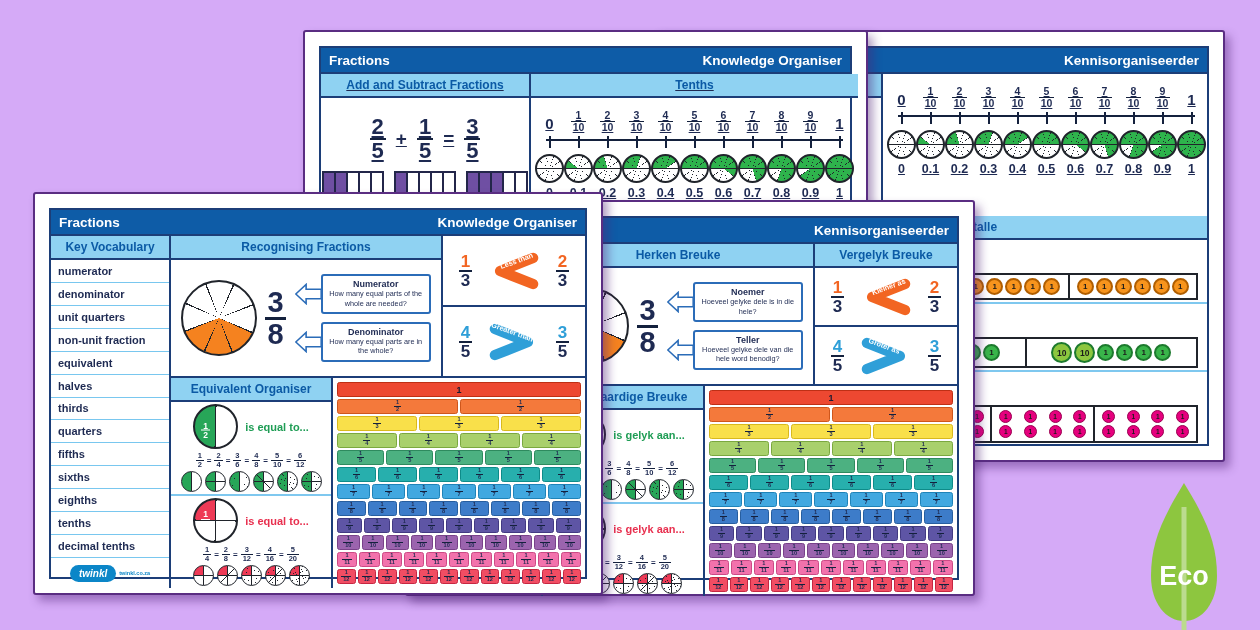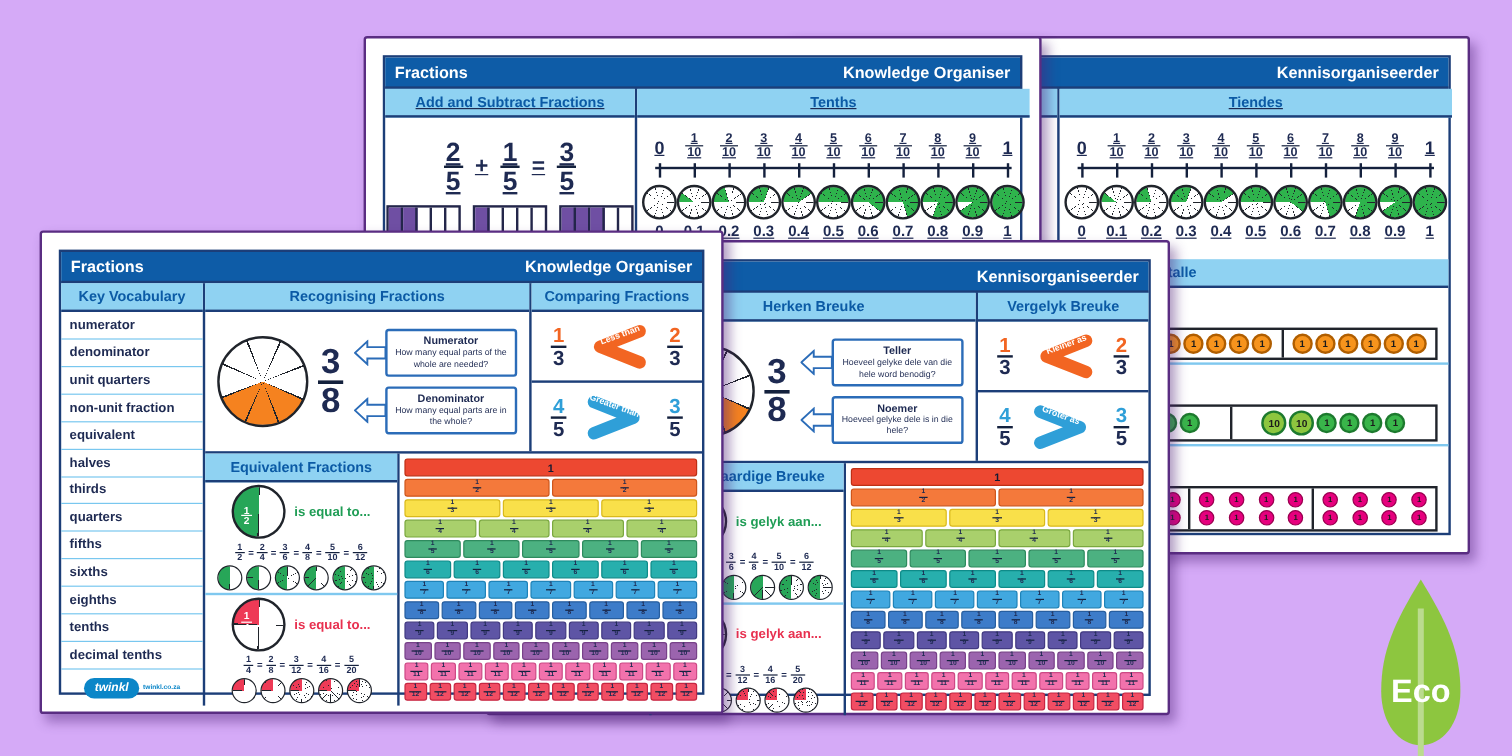--- a/index.html
+++ b/index.html
@@ -146,21 +146,20 @@
             <span class="op"></span>
             <span class="frac">
                   <span class="fn"></span>
                   <span class="fd"></span>
                 </span>
           </div>
           <div class="bars"></div>
         </div>
       </div>
       <div class="tn-sec">
-        <div class="sec-hdr">Tiendes</div>
         <div class="tn-content">
               <div class="t-line"></div>
               <div class="t-col">
                 <div class="t-flabel">
                   <span class="whole">0</span>
                 </div>
                 <div class="t-tick"></div>
                 <div class="pie pie-t" style="background: repeating-conic-gradient(from -90deg, rgb(32, 36, 43) 0deg, rgb(32, 36, 43) 2.4deg, transparent 2.4deg, transparent 36deg), conic-gradient(from -90deg, rgb(46, 179, 76) 0deg, rgb(46, 179, 76) 0deg, rgb(255, 255, 255) 0deg);"></div>
                 <div class="t-dec">0</div>
               </div>
@@ -617,29 +616,29 @@
               <div class="pie pie-lg" style="background: repeating-conic-gradient(from 112.5deg, rgb(32, 36, 43) 0deg, rgb(32, 36, 43) 2.4deg, transparent 2.4deg, transparent 45deg), conic-gradient(from 112.5deg, rgb(245, 130, 31) 0deg, rgb(245, 130, 31) 135deg, rgb(255, 255, 255) 0deg);"></div>
               <span class="frac huge">
                     <span class="fn">3</span>
                     <span class="fd">8</span>
                   </span>
               <div class="callouts">
                 <div class="callout">
                   <svg class="callout-arrow" viewBox="0 0 34 26">
                         <path d="M33 7 H14 V1 L1 13 L14 25 V19 H33 Z" fill="#ffffff" stroke="#2b6cb8" stroke-width="2"></path>
                       </svg>
-                  <div class="co-title">Teller</div>
-                  <div class="co-body">Hoeveel gelyke dele van die hele word benodig?</div>
+                  <div class="co-title">Noemer</div>
+                  <div class="co-body">Hoeveel gelyke dele is in die hele?</div>
                 </div>
                 <div class="callout">
                   <svg class="callout-arrow" viewBox="0 0 34 26">
                         <path d="M33 7 H14 V1 L1 13 L14 25 V19 H33 Z" fill="#ffffff" stroke="#2b6cb8" stroke-width="2"></path>
                       </svg>
-                  <div class="co-title">Noemer</div>
-                  <div class="co-body">Hoeveel gelyke dele is in die hele?</div>
+                  <div class="co-title">Teller</div>
+                  <div class="co-body">Hoeveel gelyke dele van die hele word benodig?</div>
                 </div>
               </div>
             </div>
           </div>
           <div class="cmp">
             <div class="sec-hdr">Vergelyk Breuke</div>
             <div class="cmp-row">
               <span class="frac acc-o">
                     <span class="fn">1</span>
                     <span class="fd">3</span>
@@ -1316,21 +1315,20 @@
                   <svg class="callout-arrow" viewBox="0 0 34 26">
                         <path d="M33 7 H14 V1 L1 13 L14 25 V19 H33 Z" fill="#ffffff" stroke="#2b6cb8" stroke-width="2"></path>
                       </svg>
                   <div class="co-title">Denominator</div>
                   <div class="co-body">How many equal parts are in the whole?</div>
                 </div>
               </div>
             </div>
           </div>
           <div class="cmp">
-            <div class="sec-hdr">Comparing Fractions</div>
             <div class="cmp-row">
               <span class="frac acc-o">
                     <span class="fn">1</span>
                     <span class="fd">3</span>
                   </span>
               <svg class="chev lt" viewBox="0 0 60 44">
                 <path d="M52 7 L14 22 L52 37" fill="none" stroke-width="12" stroke-linecap="round" stroke-linejoin="round"></path>
                 <text class="chev-label" x="34" y="13" text-anchor="middle" transform="rotate(-20 34 13)">Less than</text>
               </svg>
               <span class="frac acc-o">
@@ -1349,21 +1347,21 @@
               </svg>
               <span class="frac acc-b">
                     <span class="fn">3</span>
                     <span class="fd">5</span>
                   </span>
             </div>
           </div>
         </div>
         <div class="o-bottom">
           <div class="eq">
-            <div class="sec-hdr">Equivalent Fractions</div>
+            <div class="sec-hdr">Equivalent Organiser</div>
             <div class="eq-sets">
                   <div class="eq-set">
                     <div class="eq-top">
                       <div class="pie pie-big" style="background: repeating-conic-gradient(from 180deg, rgb(32, 36, 43) 0deg, rgb(32, 36, 43) 3deg, transparent 3deg, transparent 180deg), conic-gradient(from 180deg, rgb(39, 166, 88) 0deg, rgb(39, 166, 88) 180deg, rgb(255, 255, 255) 0deg);">
                         <span class="pie-overlay half"><span class="frac mini">
                             <span class="fn">1</span>
                             <span class="fd">2</span>
                           </span></span>
                       </div>
                       <span class="eq-label" style="color: rgb(31, 157, 85);">is equal to...</span>

